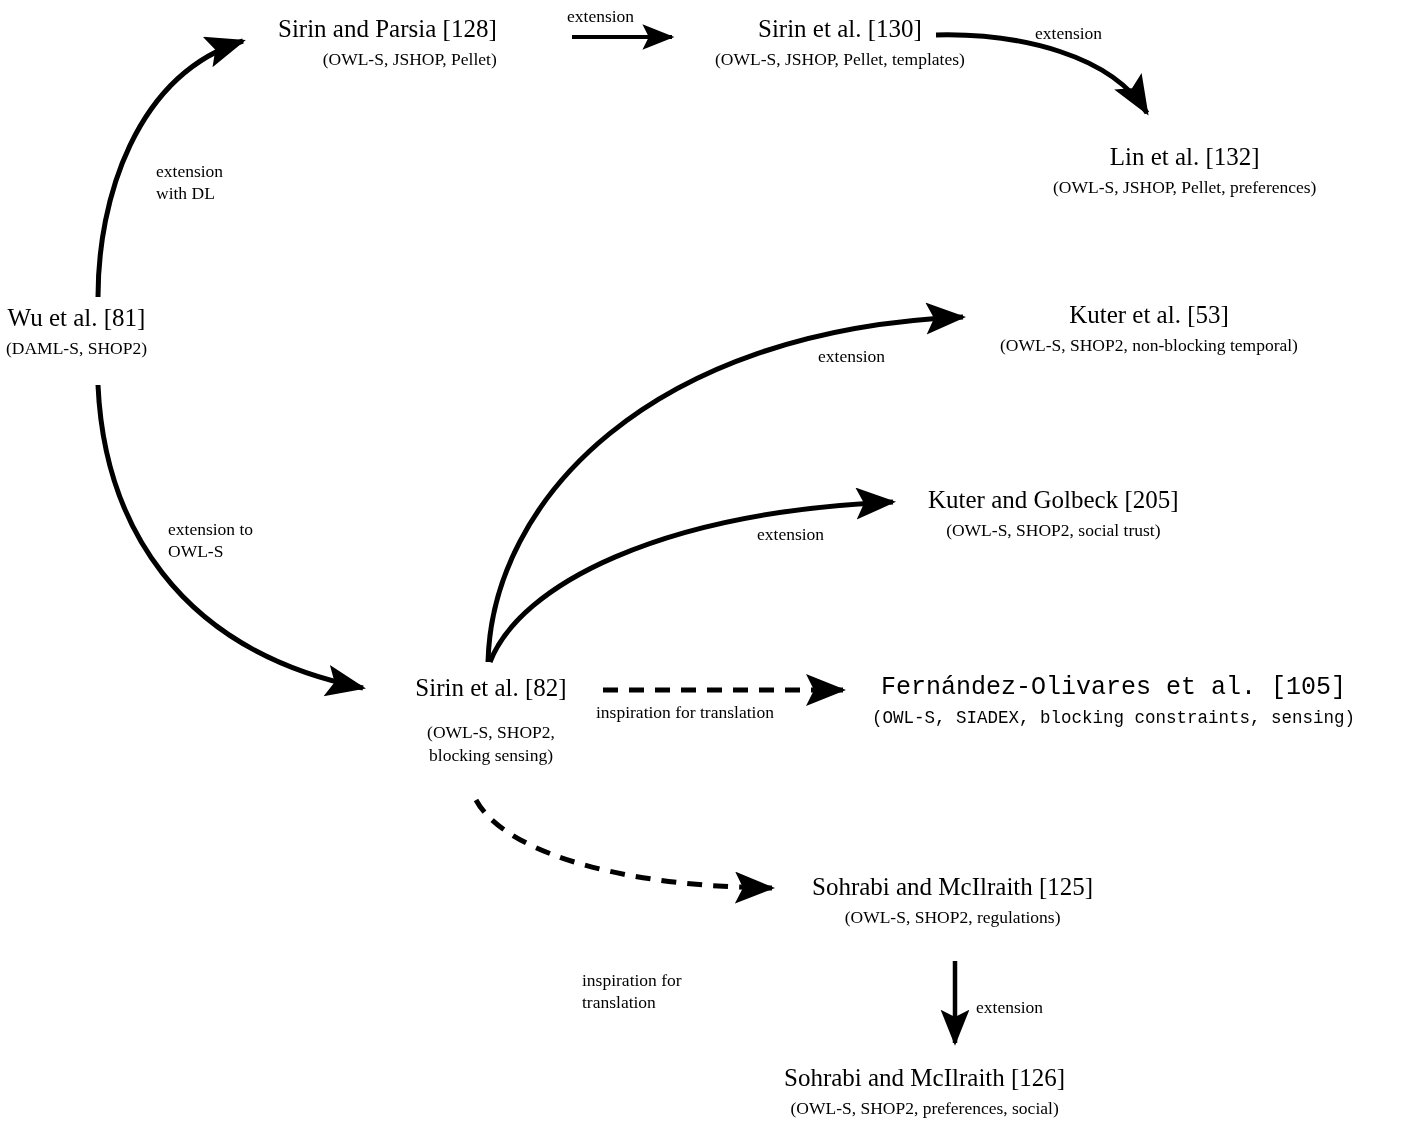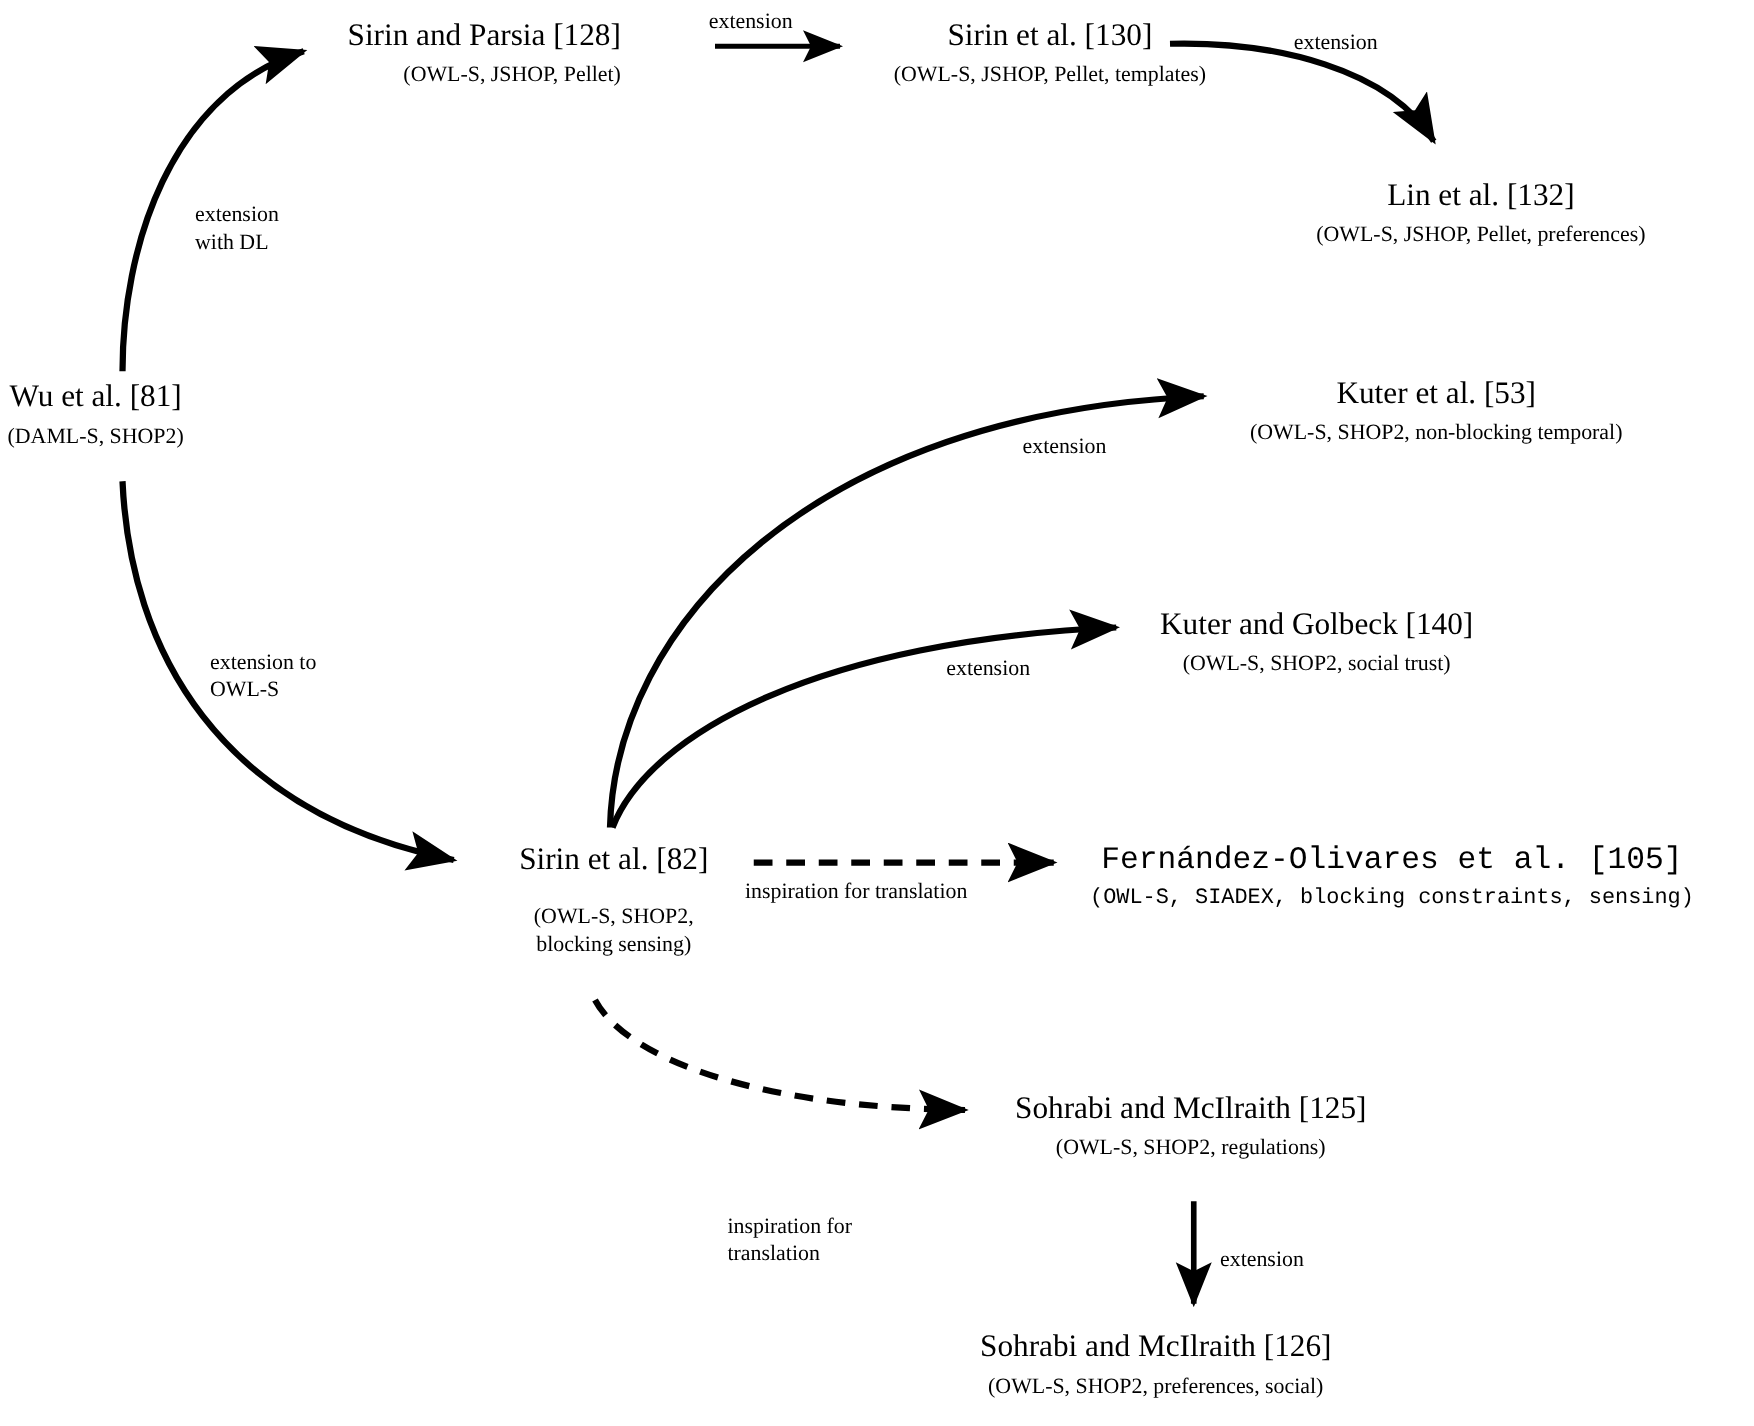--- a/index.html
+++ b/index.html
@@ -108,21 +108,21 @@
     <div class="node-title">Lin et al. [132]</div>
     <div class="node-sub">(OWL-S, JSHOP, Pellet, preferences)</div>
   </div>
 
   <div class="node align-center" style="left:1000px; top:300px;">
     <div class="node-title">Kuter et al. [53]</div>
     <div class="node-sub">(OWL-S, SHOP2, non-blocking temporal)</div>
   </div>
 
   <div class="node align-center" style="left:928px; top:485px;">
-    <div class="node-title">Kuter and Golbeck [140]</div>
+    <div class="node-title">Kuter and Golbeck [205]</div>
     <div class="node-sub">(OWL-S, SHOP2, social trust)</div>
   </div>
 
   <div class="node align-left" style="left:396px; top:673px;font-family:Liberation Serif, serif;">
     <div class="node-title">Sirin et al. [82]</div>
     <div class="node-sub two-line" style="margin-top:18px;">(OWL-S, SHOP2, blocking sensing)</div>
   </div>
 
   <div class="node align-left" style="left:872px; top:673px;font-family:Liberation Mono, monospace;">
     <div class="node-title">Fernández-Olivares et al. [105]</div>

